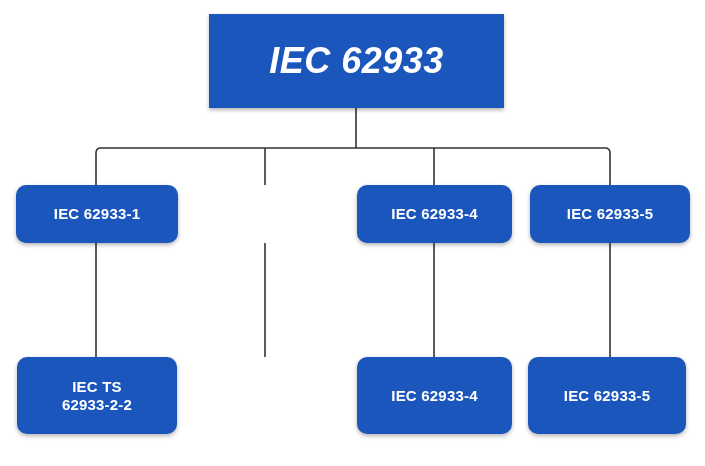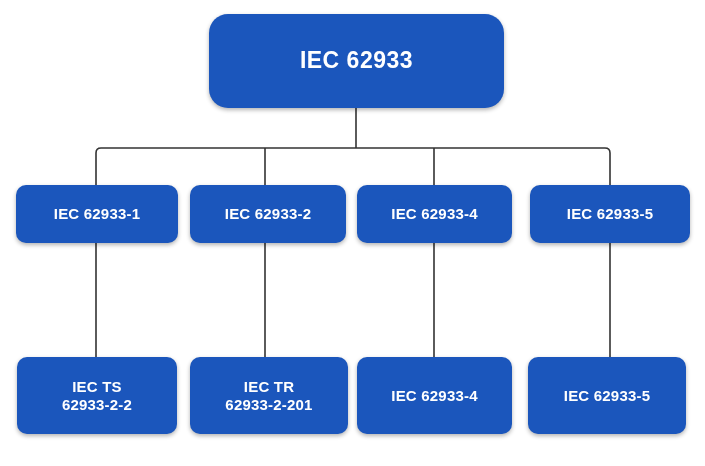--- a/index.html
+++ b/index.html
@@ -38,23 +38,24 @@
     justify-content: center;
     text-align: center;
     font-weight: bold;
     line-height: 1.18;
     letter-spacing: 0.2px;
     box-shadow: 0 2px 4px rgba(0, 0, 0, 0.30);
     white-space: pre-line;
     z-index: 2;
   }
   .node.root {
-    font-size: 23px;
+    font-size: 36px;
     letter-spacing: 0.5px;
-    border-radius: 19px;
+    border-radius: 0;
+    font-style: italic;
   }
   .node.level2 {
     font-size: 15px;
   }
   .node.level3 {
     font-size: 15px;
   }
 </style>
 </head>
 <body>
@@ -70,24 +71,21 @@
       <line x1="96" y1="243" x2="96" y2="357"></line>
       <line x1="265" y1="243" x2="265" y2="357"></line>
       <line x1="434" y1="243" x2="434" y2="357"></line>
       <line x1="610" y1="243" x2="610" y2="357"></line>
     </g>
   </svg>
 
   <div class="node root" style="left:209px; top:14px; width:295px; height:94px;">IEC 62933</div>
 
   <div class="node level2" style="left:16px; top:185px; width:162px; height:58px;">IEC 62933-1</div>
-  <div class="node level2" style="left:190px; top:185px; width:156px; height:58px;">IEC 62933-2</div>
   <div class="node level2" style="left:357px; top:185px; width:155px; height:58px;">IEC 62933-4</div>
   <div class="node level2" style="left:530px; top:185px; width:160px; height:58px;">IEC 62933-5</div>
 
   <div class="node level3" style="left:17px; top:357px; width:160px; height:77px;text-align:center;">IEC TS
 62933-2-2</div>
-  <div class="node level3" style="left:190px; top:357px; width:158px; height:77px;">IEC TR
-62933-2-201</div>
   <div class="node level3" style="left:357px; top:357px; width:155px; height:77px;">IEC 62933-4</div>
   <div class="node level3" style="left:528px; top:357px; width:158px; height:77px;">IEC 62933-5</div>
 
 </div>
 
 </body></html>

